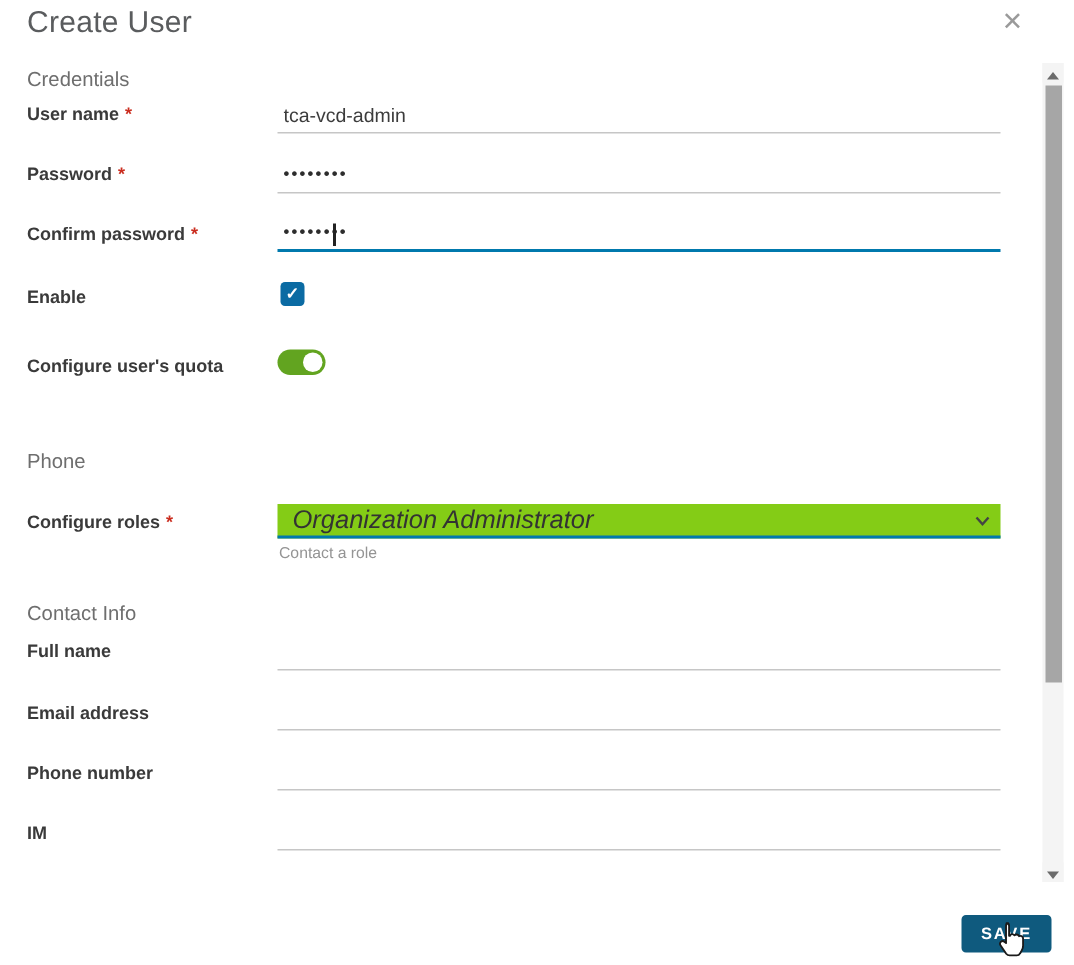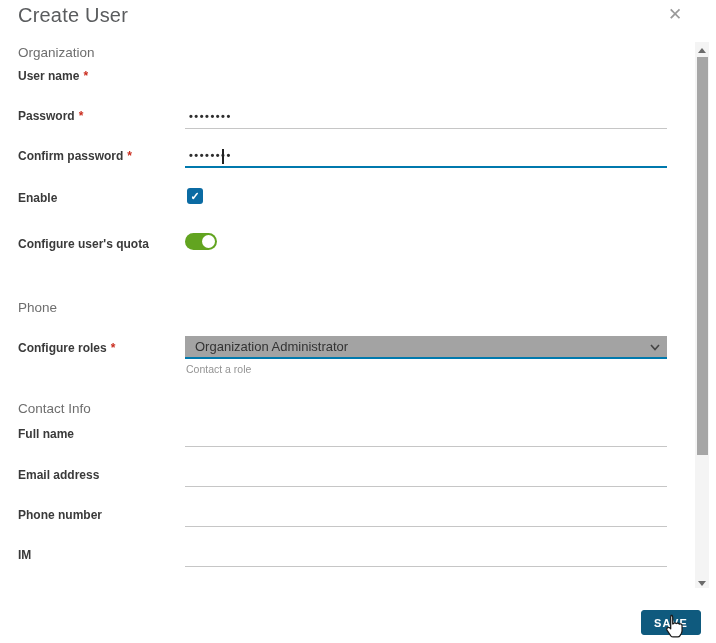--- a/index.html
+++ b/index.html
@@ -22,23 +22,23 @@
   .caret { position:absolute; left:222px; width:1.5px; height:15px; background:#222; }
 
   .checkbox { position:absolute; left:187px; width:16px; height:16px; background:#0b6ba3; border-radius:3px;
               color:#fff; font-size:11px; font-weight:700; text-align:center; line-height:16px; cursor:pointer; }
 
   .toggle { position:absolute; left:185px; width:32px; height:17px; background:#62a420; border-radius:9px; cursor:pointer; }
   .toggle .knob { position:absolute; right:2px; top:2px; width:13px; height:13px; background:#fff; border-radius:50%; }
 
   .helper { position:absolute; left:186px; font-size:10.5px; color:#949494; }
 
-  .role-select { position:absolute; left:185px; top:336px; width:482px; height:23px; background:#a3a3a3;
+  .role-select { position:absolute; left:185px; top:336px; width:482px; height:23px; background:#84cc16;
                  border:none; border-bottom:2px solid #0079ad; font-family:"Liberation Sans", sans-serif;
-                 font-size:13px; color:#333; padding:0 0 1px 10px; -webkit-appearance:none; appearance:none; outline:none; cursor:pointer; }
+                 font-size:17px; color:#333; padding:0 0 1px 10px; -webkit-appearance:none; appearance:none; outline:none; cursor:pointer;font-style:italic; }
   .select-chevron { position:absolute; left:648px; top:340px; width:14px; height:14px; pointer-events:none; }
 
   .scrollbar { position:absolute; left:695px; top:42px; width:14px; height:546px; background:#f4f4f4; }
   .sb-btn { position:absolute; left:0; width:14px; height:13px; background:#f4f4f4; border:none; cursor:pointer; padding:0; }
   .sb-btn.up { top:0; }
   .sb-btn.down { bottom:0; }
   .tri-up { width:0; height:0; margin:4px auto 0; border-left:4px solid transparent; border-right:4px solid transparent; border-bottom:5px solid #6b6b6b; }
   .tri-down { width:0; height:0; margin:4px auto 0; border-left:4px solid transparent; border-right:4px solid transparent; border-top:5px solid #6b6b6b; }
   .sb-thumb { position:absolute; left:1.5px; top:15px; width:11px; height:398px; background:#a6a6a6; cursor:grab; }
 
@@ -52,23 +52,24 @@
 </head>
 <body>
 
 <div class="dialog">
 
   <div class="title">Create User</div>
   <button class="close-btn">
     <span>✕</span>
   </button>
 
-  <div class="section-header" style="top:45px">Organization</div>
+  <div class="section-header" style="top:45px">Credentials</div>
 
   <div class="field-label" style="top:69px"><span>User name</span><span class="req">*</span></div>
+  <input class="u-input" style="top: 66px;" type="text" value="tca-vcd-admin">
 
   <div class="field-label" style="top:109px"><span>Password</span><span class="req">*</span></div>
   <input class="u-input pw" style="top: 106px;" type="text" value="••••••••">
 
   <div class="field-label" style="top:149px"><span>Confirm password</span><span class="req">*</span></div>
   <input class="u-input pw focused" style="top: 145px;" type="text" value="••••••••">
   <div class="caret" style="top:149px"></div>
 
   <div class="field-label" style="top:191px">Enable</div>
   <div class="checkbox" style="top:188px">

